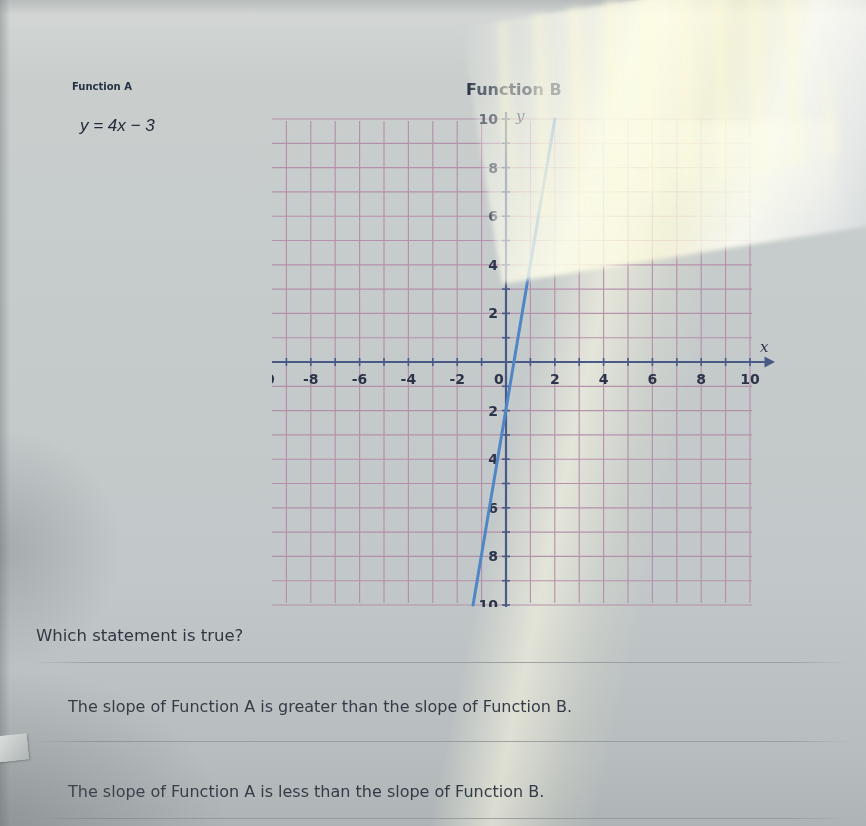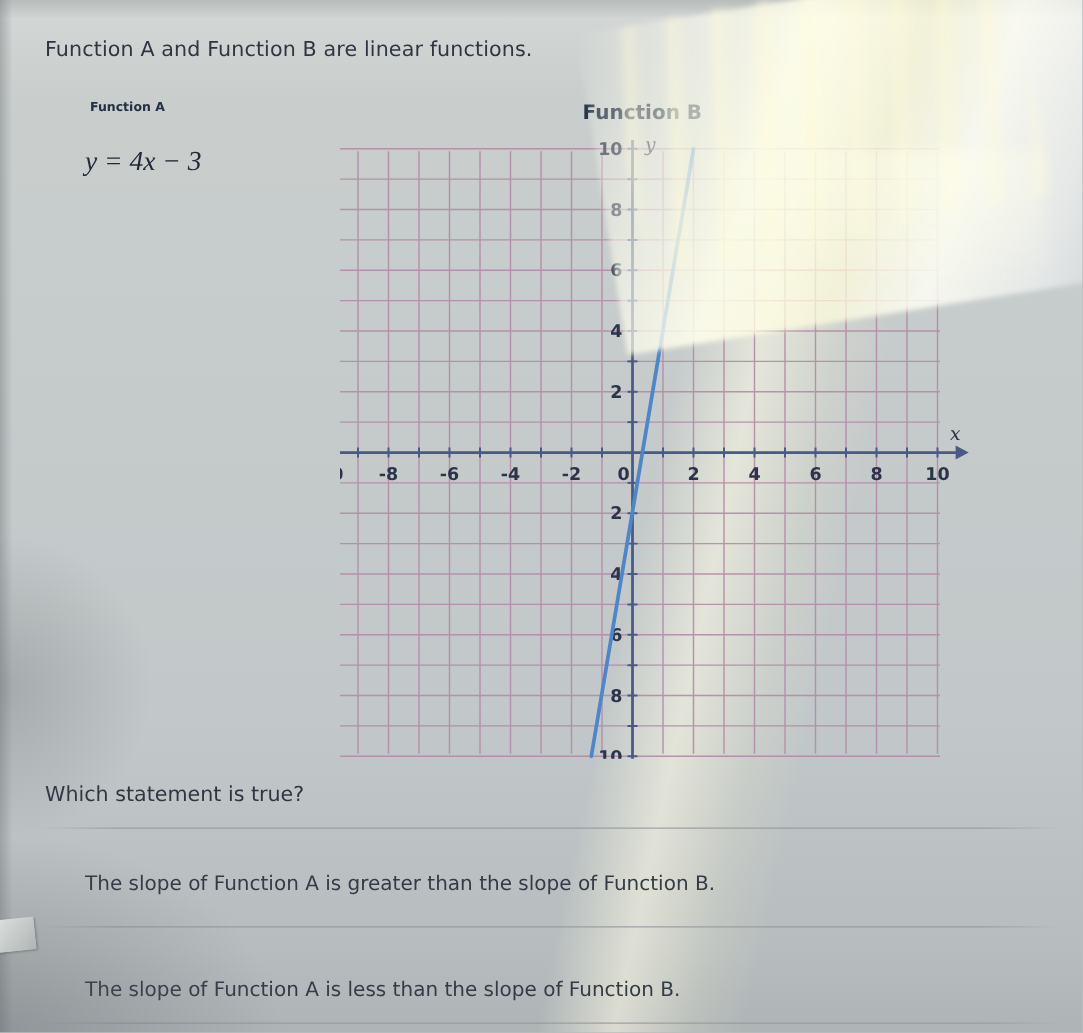--- a/index.html
+++ b/index.html
@@ -129,25 +129,25 @@
   .fnB-title {
     position: absolute;
     left: 466px;
     top: 80px;
     font-size: 16px;
     font-weight: bold;
     color: #243043;
   }
   .fnA-eq {
     position: absolute;
-    left: 68px;
+    left: 80px;
     top: 116px;
-    font-size: 22px;
+    font-size: 17px;
     color: #222a38;
-    font-family: Liberation Serif, serif;
+    font-family: Liberation Sans, sans-serif;
     font-style: italic;
   }
 
   .question {
     position: absolute;
     left: 36px;
     top: 626px;
     font-size: 16.5px;
     color: #2f3642;
   }
@@ -184,21 +184,20 @@
 </style>
 </head>
 <body>
 
 <div id="page">
   <div class="paper-edge-top"></div>
   <div class="paper-edge-left"></div>
 
   <div class="content">
 
-    <div class="prompt">Function A and Function B are linear functions.</div>
 
     <div class="fnA-title">Function A</div>
     <div class="fnA-eq">y = 4x − 3</div>
 
     <div class="fnB-title">Function B</div>
 
     <div id="graph">
       <svg width="504" height="495" viewBox="0 0 504 495" xmlns="http://www.w3.org/2000/svg">
 
         <g id="grid-lines" stroke="#b08aa4" stroke-width="1.15" opacity="0.92">

